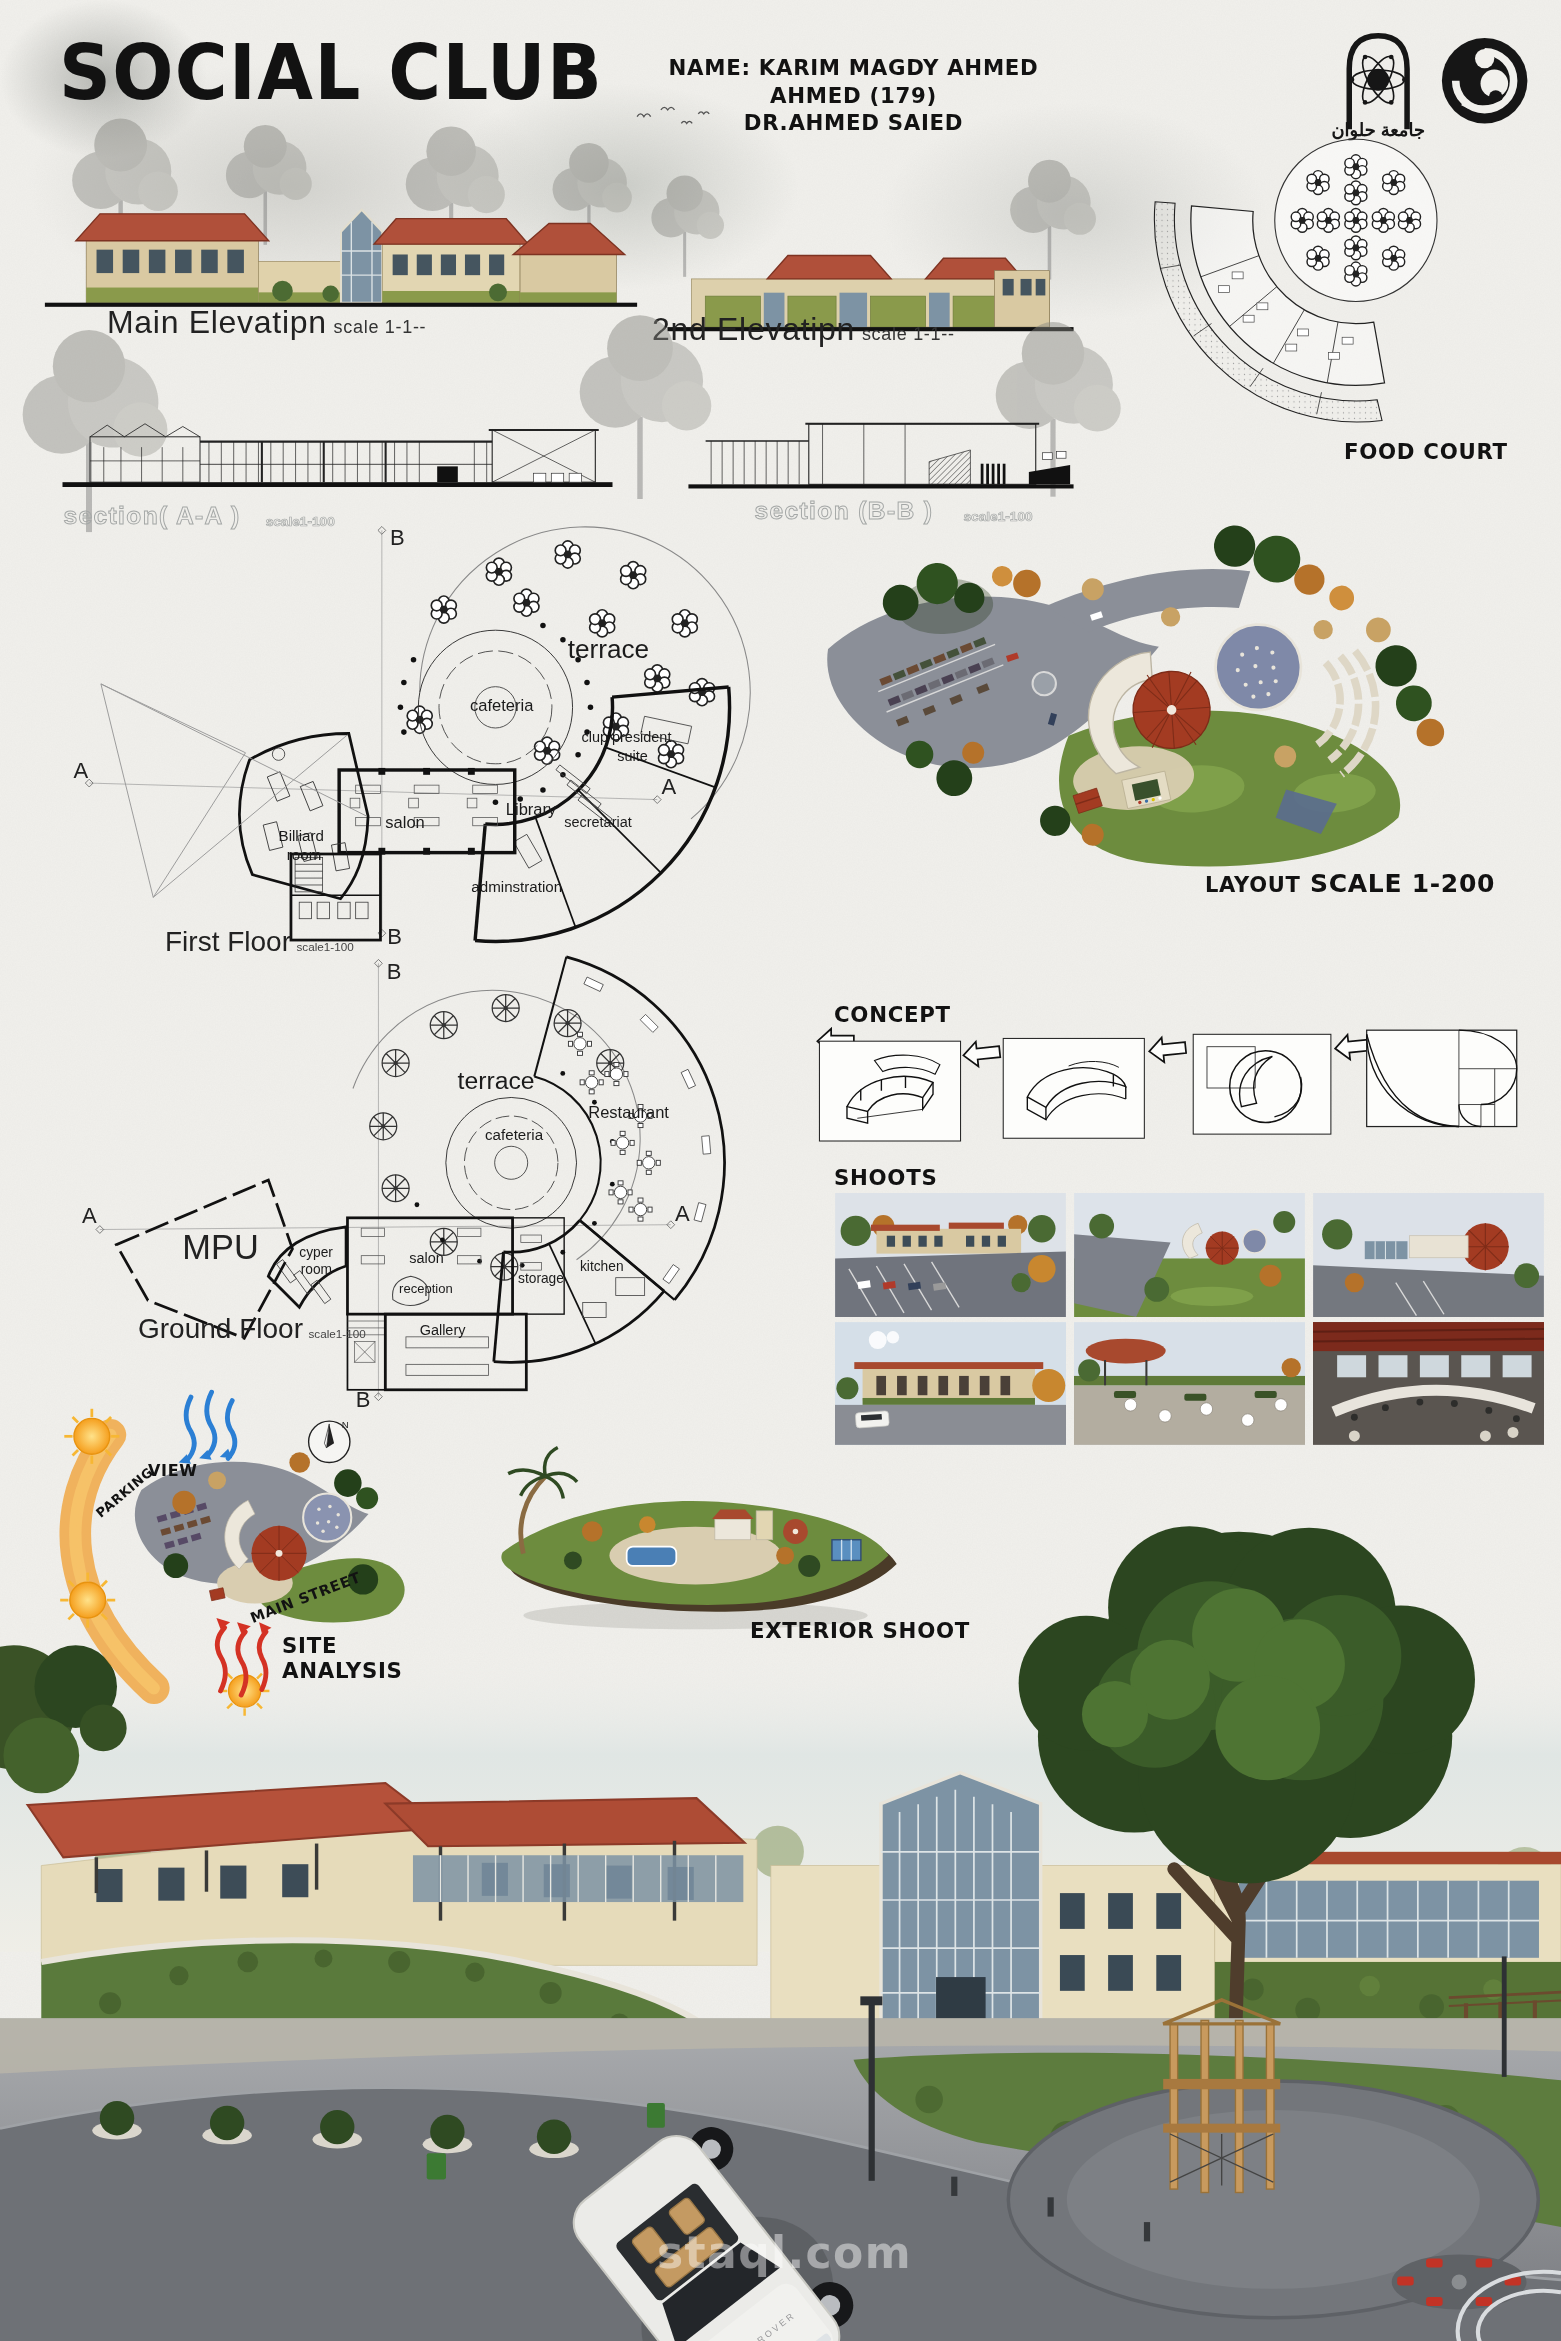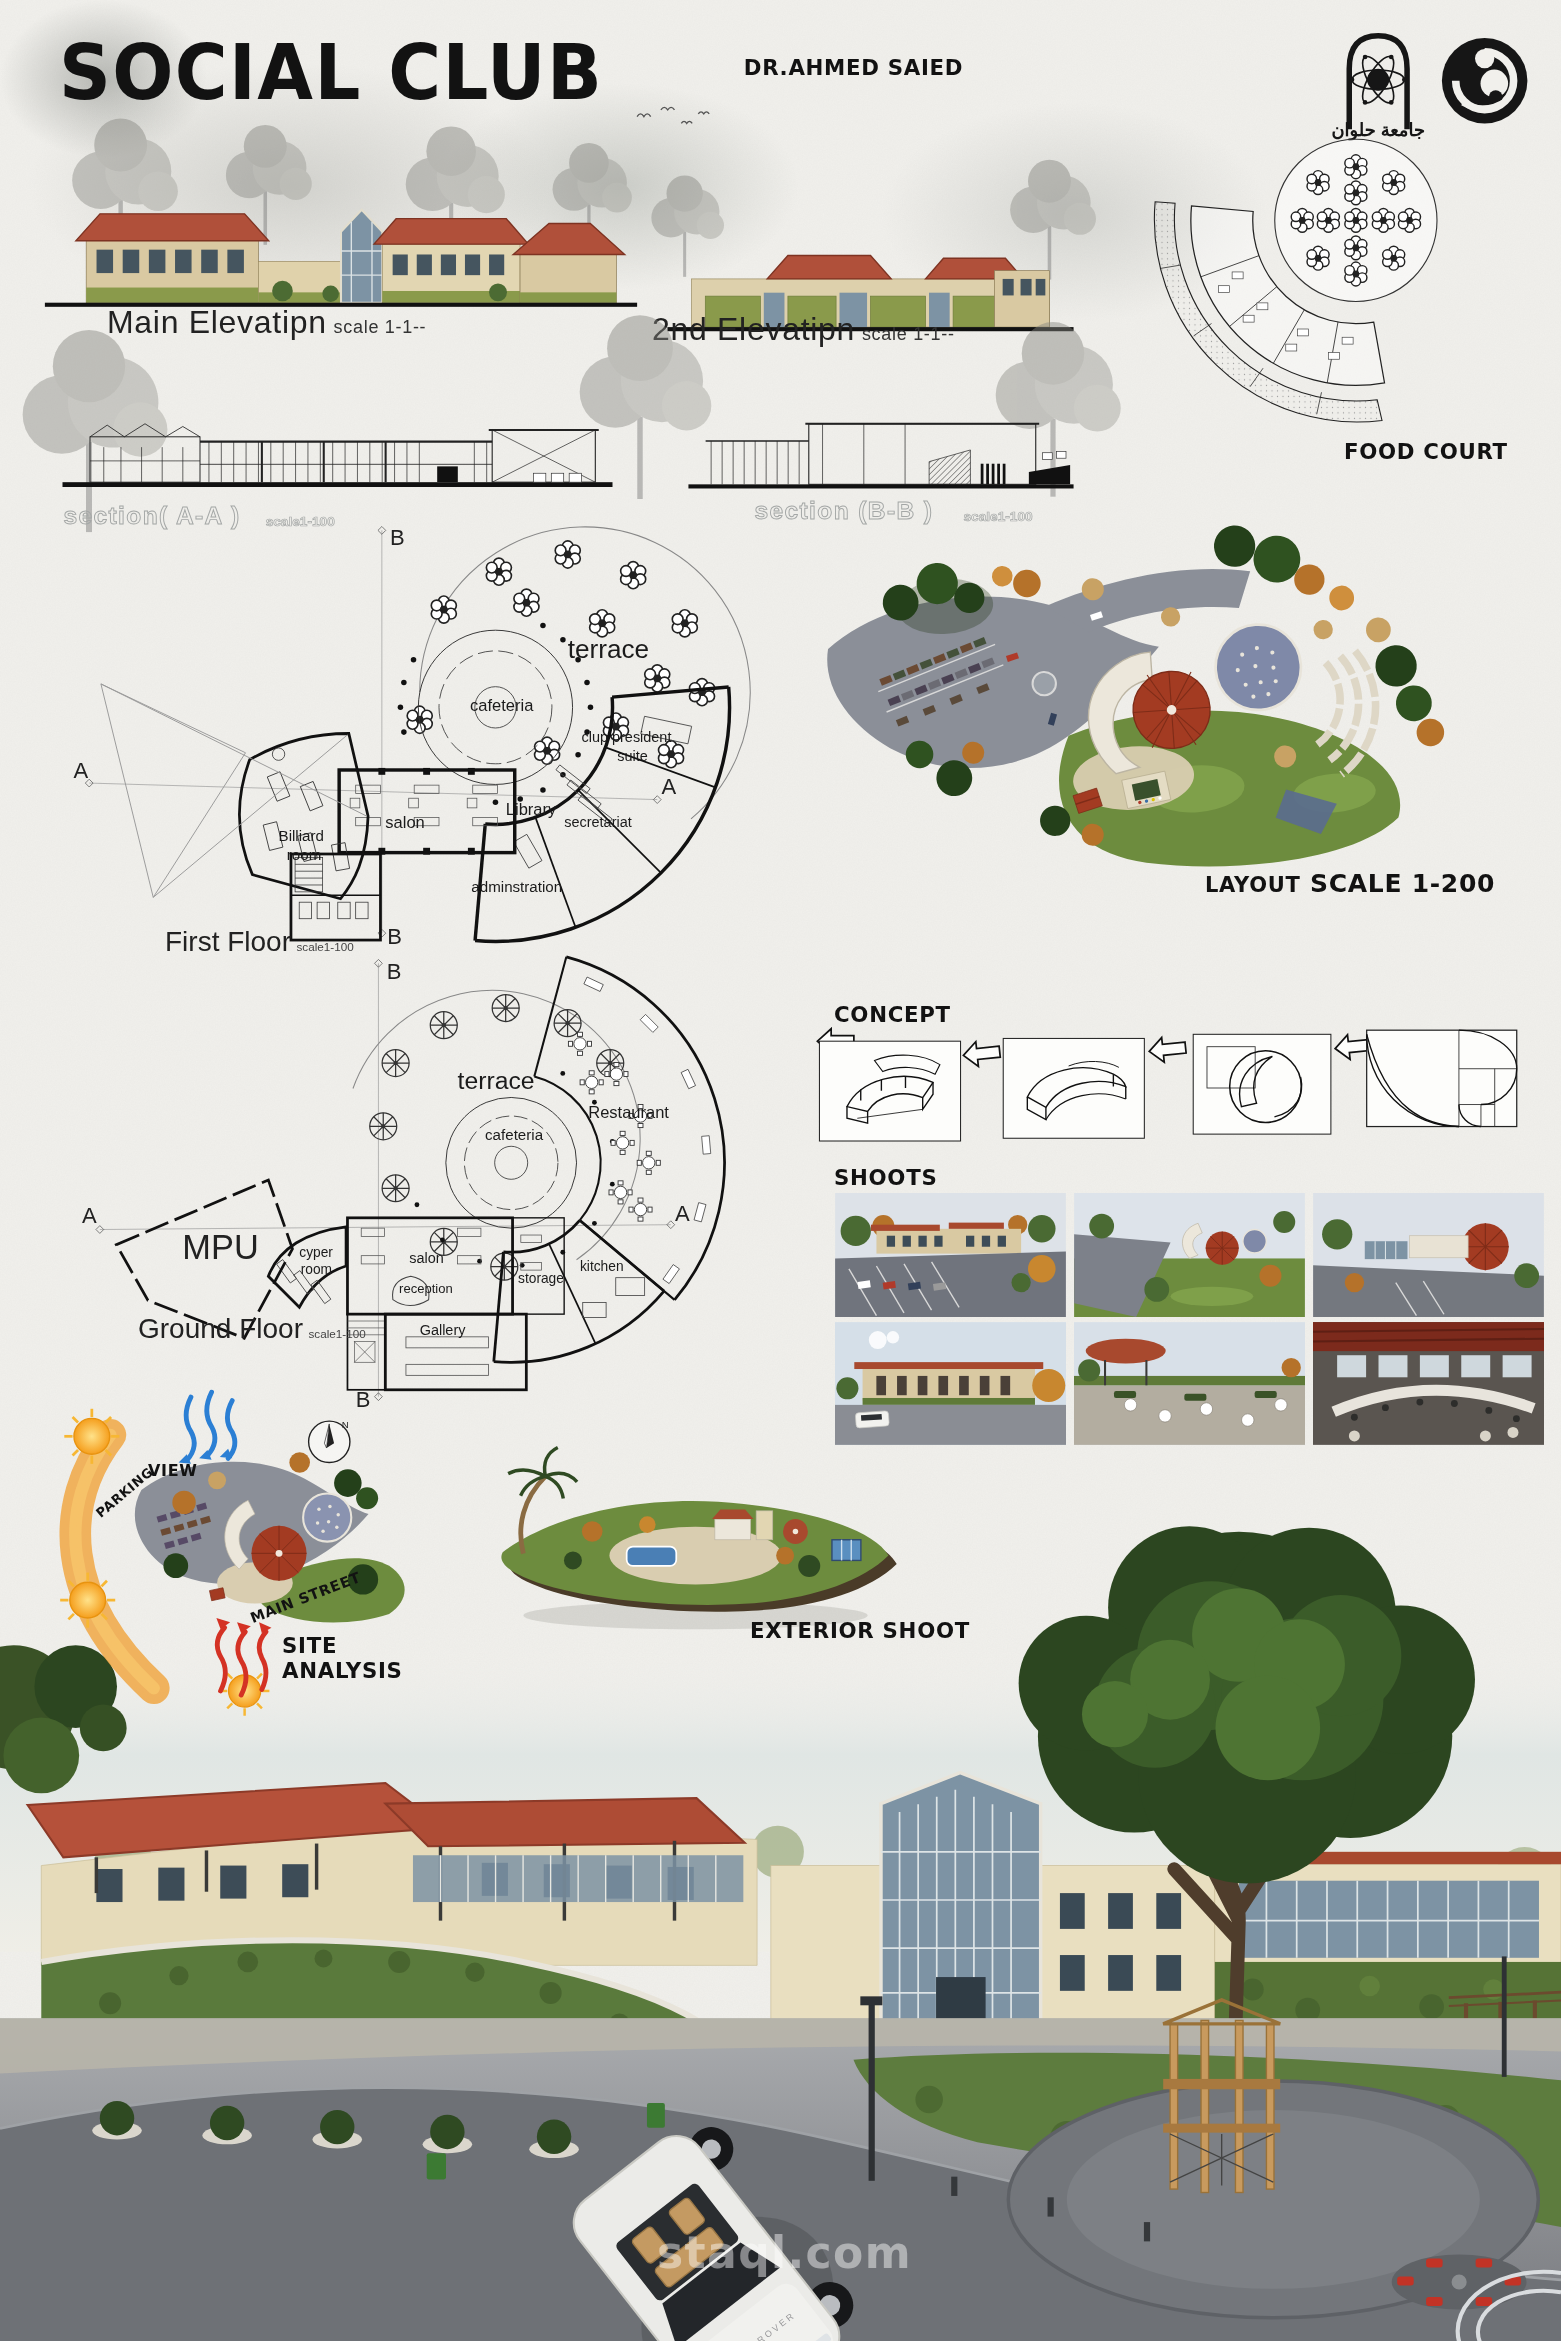--- a/index.html
+++ b/index.html
@@ -302,20 +302,21 @@
       </g>
     <rect x="-62" y="152" width="124" height="18" rx="7" fill="#2c2f33"></rect>
     <rect x="-90" y="138" width="30" height="13" rx="4" fill="#dfe3e6"></rect>
       <rect x="60" y="138" width="30" height="13" rx="4" fill="#dfe3e6"></rect>
     <text x="0" y="92" text-anchor="middle" font-size="13" letter-spacing="4" fill="#98989a">RANGE ROVER</text>
   </g>
 </svg>
 
 <div class="abs heavy poster-title" style="left:59px;top:27.5px">SOCIAL CLUB</div>
 <div class="abs name-block heavy" style="left:640px;top:54px">
+  <div class="name-line">NAME: KARIM MAGDY AHMED AHMED (179)</div>
   <div class="name-line">DR.AHMED SAIED</div>
 </div>
 
 <svg class="abs" style="left:633px;top:103px" width="83" height="34" viewBox="0 0 120 50">
   <path d="M5,20 Q10,12 15,20 Q20,12 25,20 M40,10 Q45,3 50,10 Q55,3 60,10 M70,30 Q74,24 78,30 Q82,24 86,30 M95,16 Q99,10 103,16 Q107,10 111,16" stroke="#555" stroke-width="2" fill="none"></path>
 </svg>
 
 <svg class="abs" style="left:1332px;top:26px" width="93" height="117" viewBox="0 0 135 170">
   <path d="M25,150 L25,62 Q25,14 67,14 Q109,14 109,62 L109,150" stroke="#161616" stroke-width="8" fill="none"></path>
   <circle cx="67" cy="78" r="16" fill="#161616"></circle>

